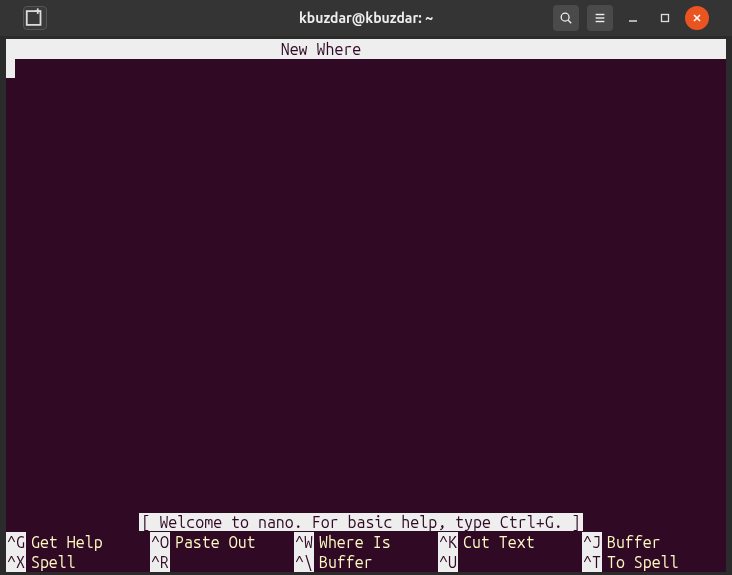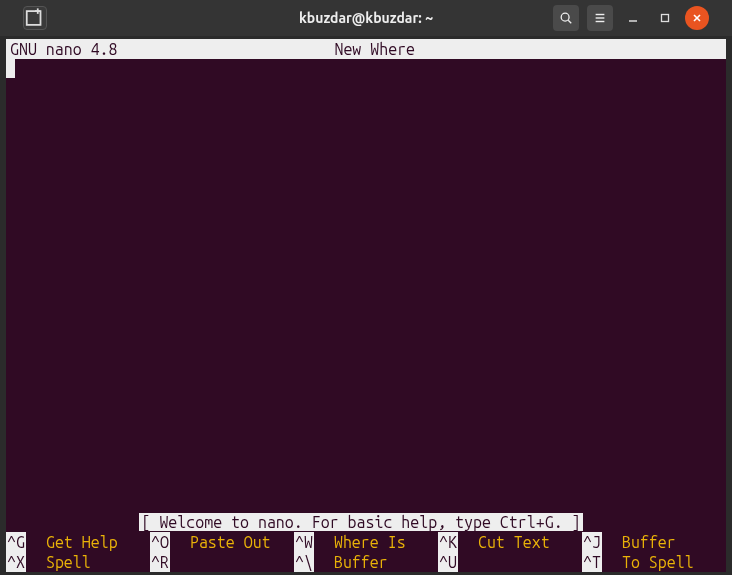--- a/index.html
+++ b/index.html
@@ -118,22 +118,22 @@
     flex: 1;
     min-width: 0;
   }
   .sc .key {
     background: #eeeeee;
     color: #300a24;
     padding: 0 1px;
     white-space: pre;
   }
   .sc .label {
-    color: #eab308;
-    padding-left: 20px;
+    color: #fef9c3;
+    padding-left: 5px;
     white-space: pre;
     overflow: hidden;
   }
 </style>
 </head>
 <body>
 
 <div class="titlebar">
   <div class="newtab">
     <svg viewBox="0 0 16 16">
@@ -171,21 +171,20 @@
       <svg viewBox="0 0 10 10">
           <line x1="2" y1="2" x2="8" y2="8" stroke="currentColor" stroke-width="1.6"></line>
           <line x1="8" y1="2" x2="2" y2="8" stroke="currentColor" stroke-width="1.6"></line>
         </svg>
     </div>
   </div>
 </div>
 
 <div class="terminal">
   <div class="nano-header">
-    <span class="app"> GNU nano 4.8</span>
     <span class="buffer">New Where</span>
   </div>
   <div class="editor-body">
     <div class="cursor"></div>
   </div>
   <div class="status-line">
     <span>[ Welcome to nano.  For basic help, type Ctrl+G. ]</span>
   </div>
   <div class="shortcut-rows">
     <div class="shortcut-row">

